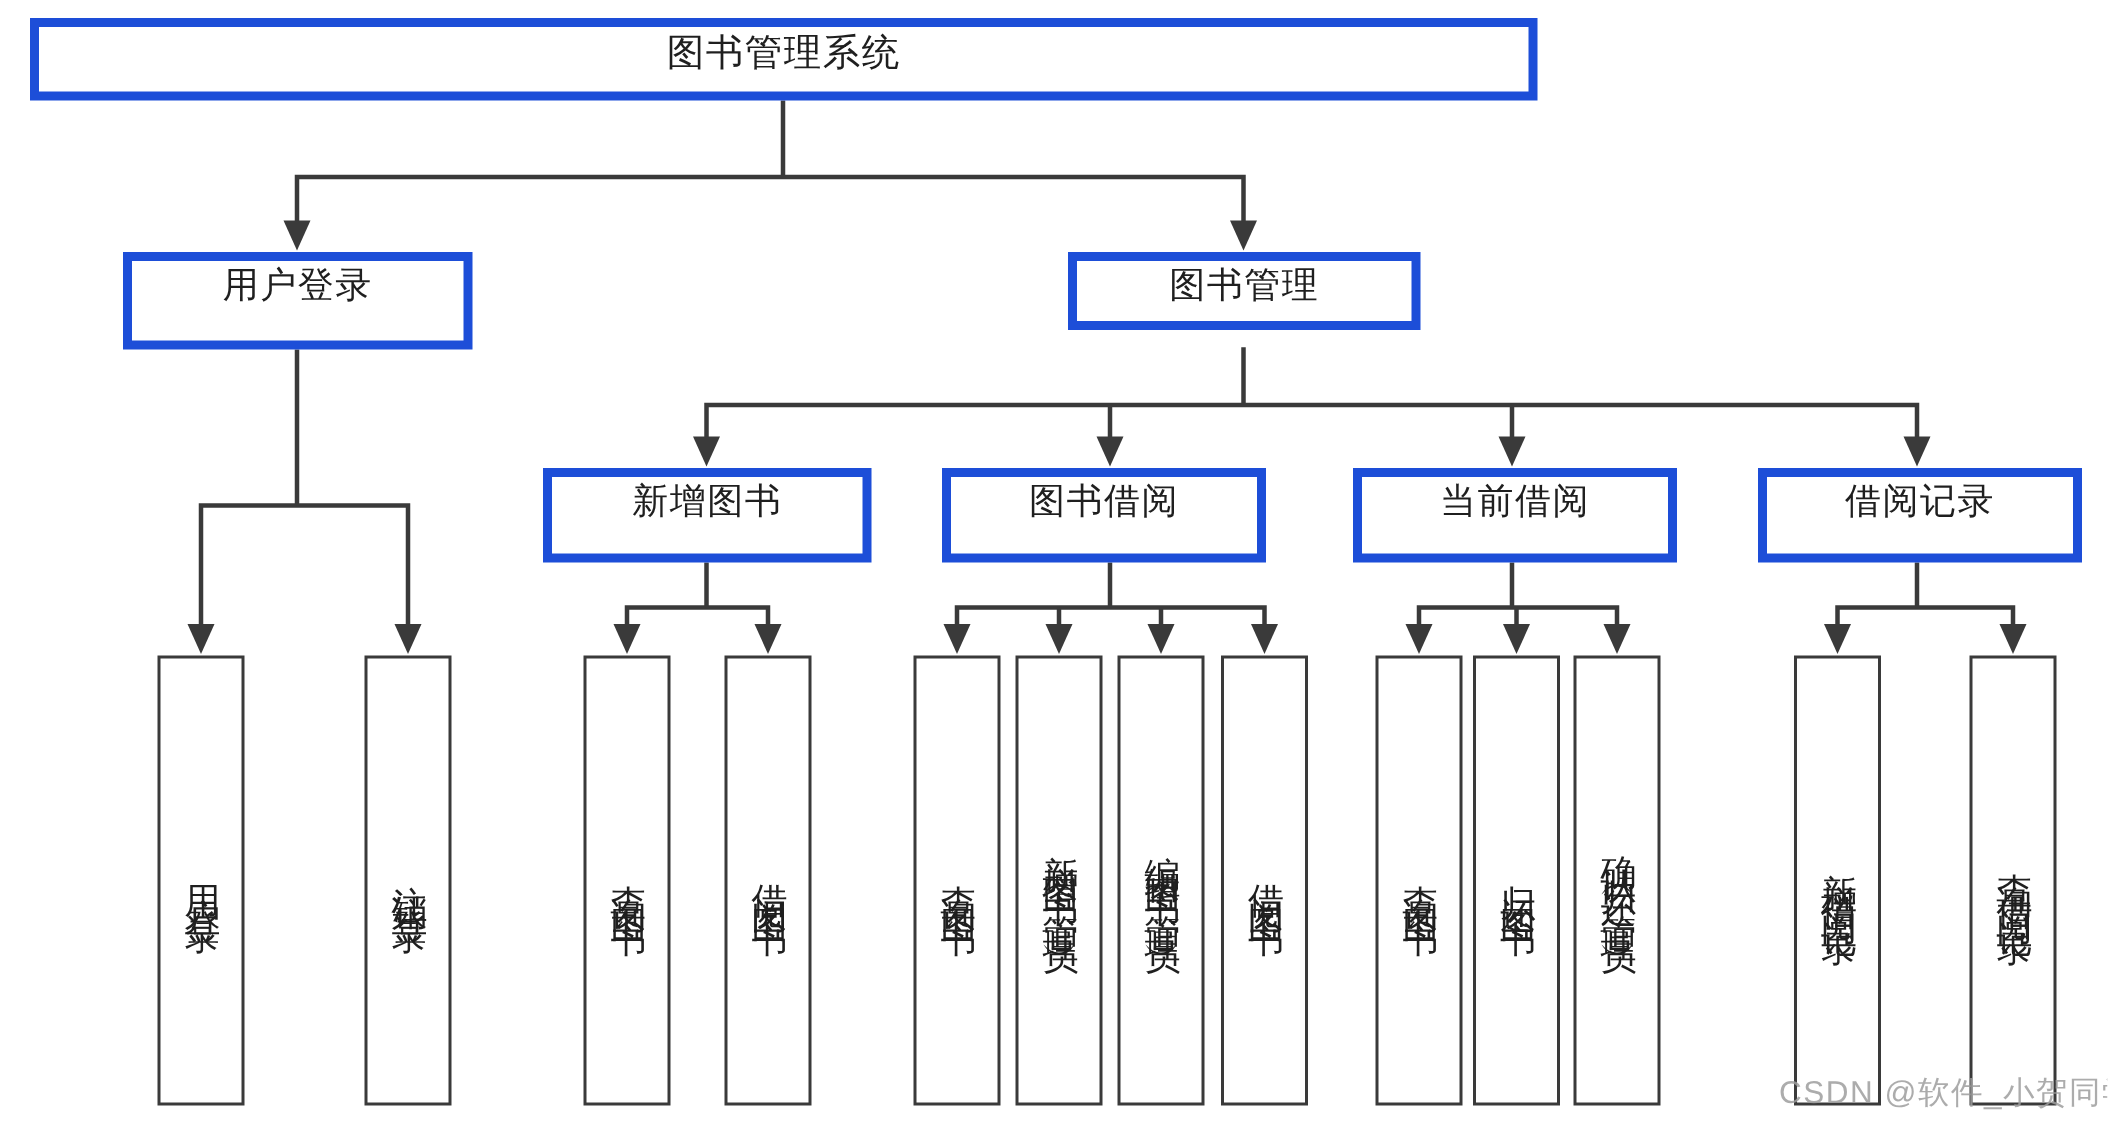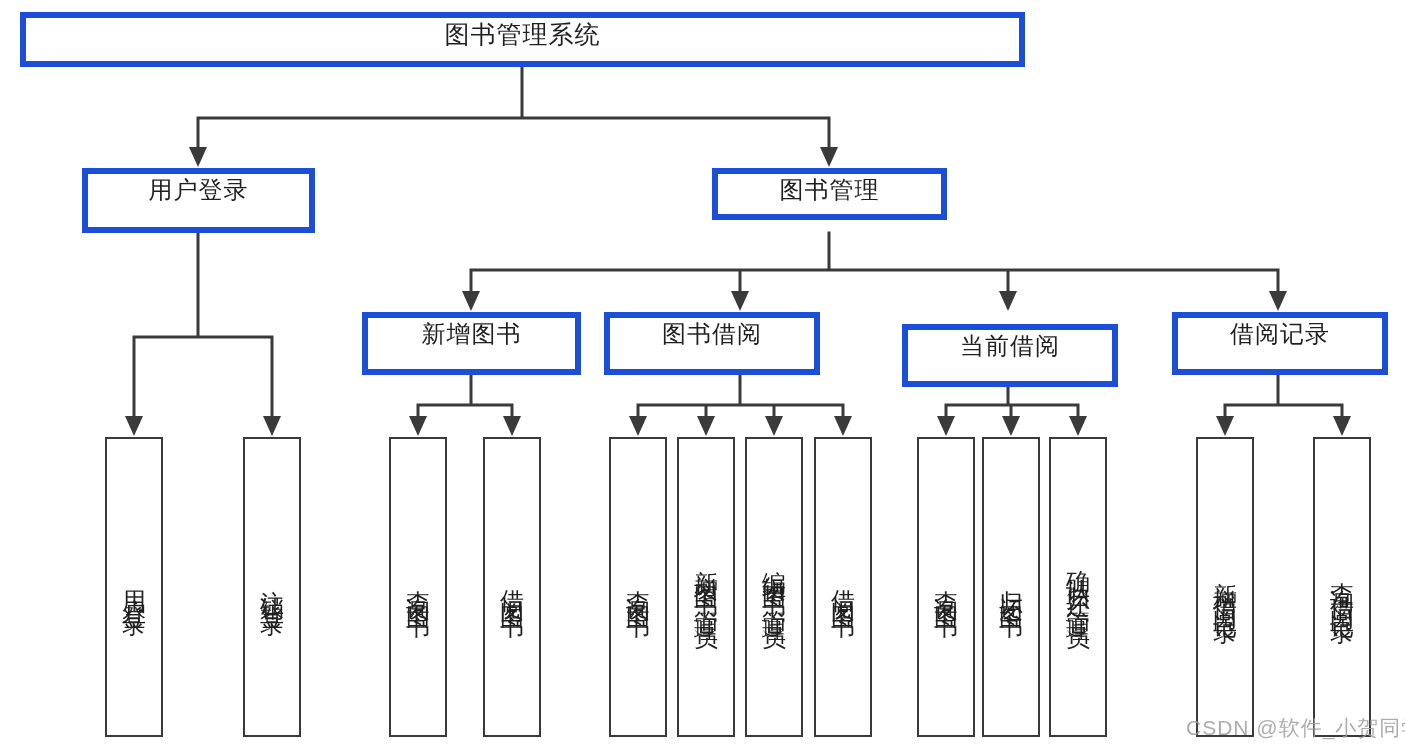--- a/index.html
+++ b/index.html
@@ -105,24 +105,24 @@
   <div class="node" style="left:82px;top:168px;width:233px;height:65px">
     <span>用户登录</span>
   </div>
   <div class="node" style="left:712px;top:168px;width:235px;height:52px">
     <span>图书管理</span>
   </div>
 
   <div class="node" style="left:362px;top:312px;width:219px;height:63px">
     <span>新增图书</span>
   </div>
-  <div class="node" style="left:604px;top:312px;width:216px;height:63px">
+  <div class="node" style="left:628px;top:312px;width:216px;height:63px">
     <span>图书借阅</span>
   </div>
-  <div class="node" style="left:902px;top:324px;width:216px;height:63px">
+  <div class="node" style="left:902px;top:312px;width:216px;height:63px">
     <span>当前借阅</span>
   </div>
   <div class="node" style="left:1172px;top:312px;width:216px;height:63px">
     <span>借阅记录</span>
   </div>
 
   <div class="leaf" style="left:105px">
     <span>用户登录</span>
   </div>
   <div class="leaf" style="left:243px">

